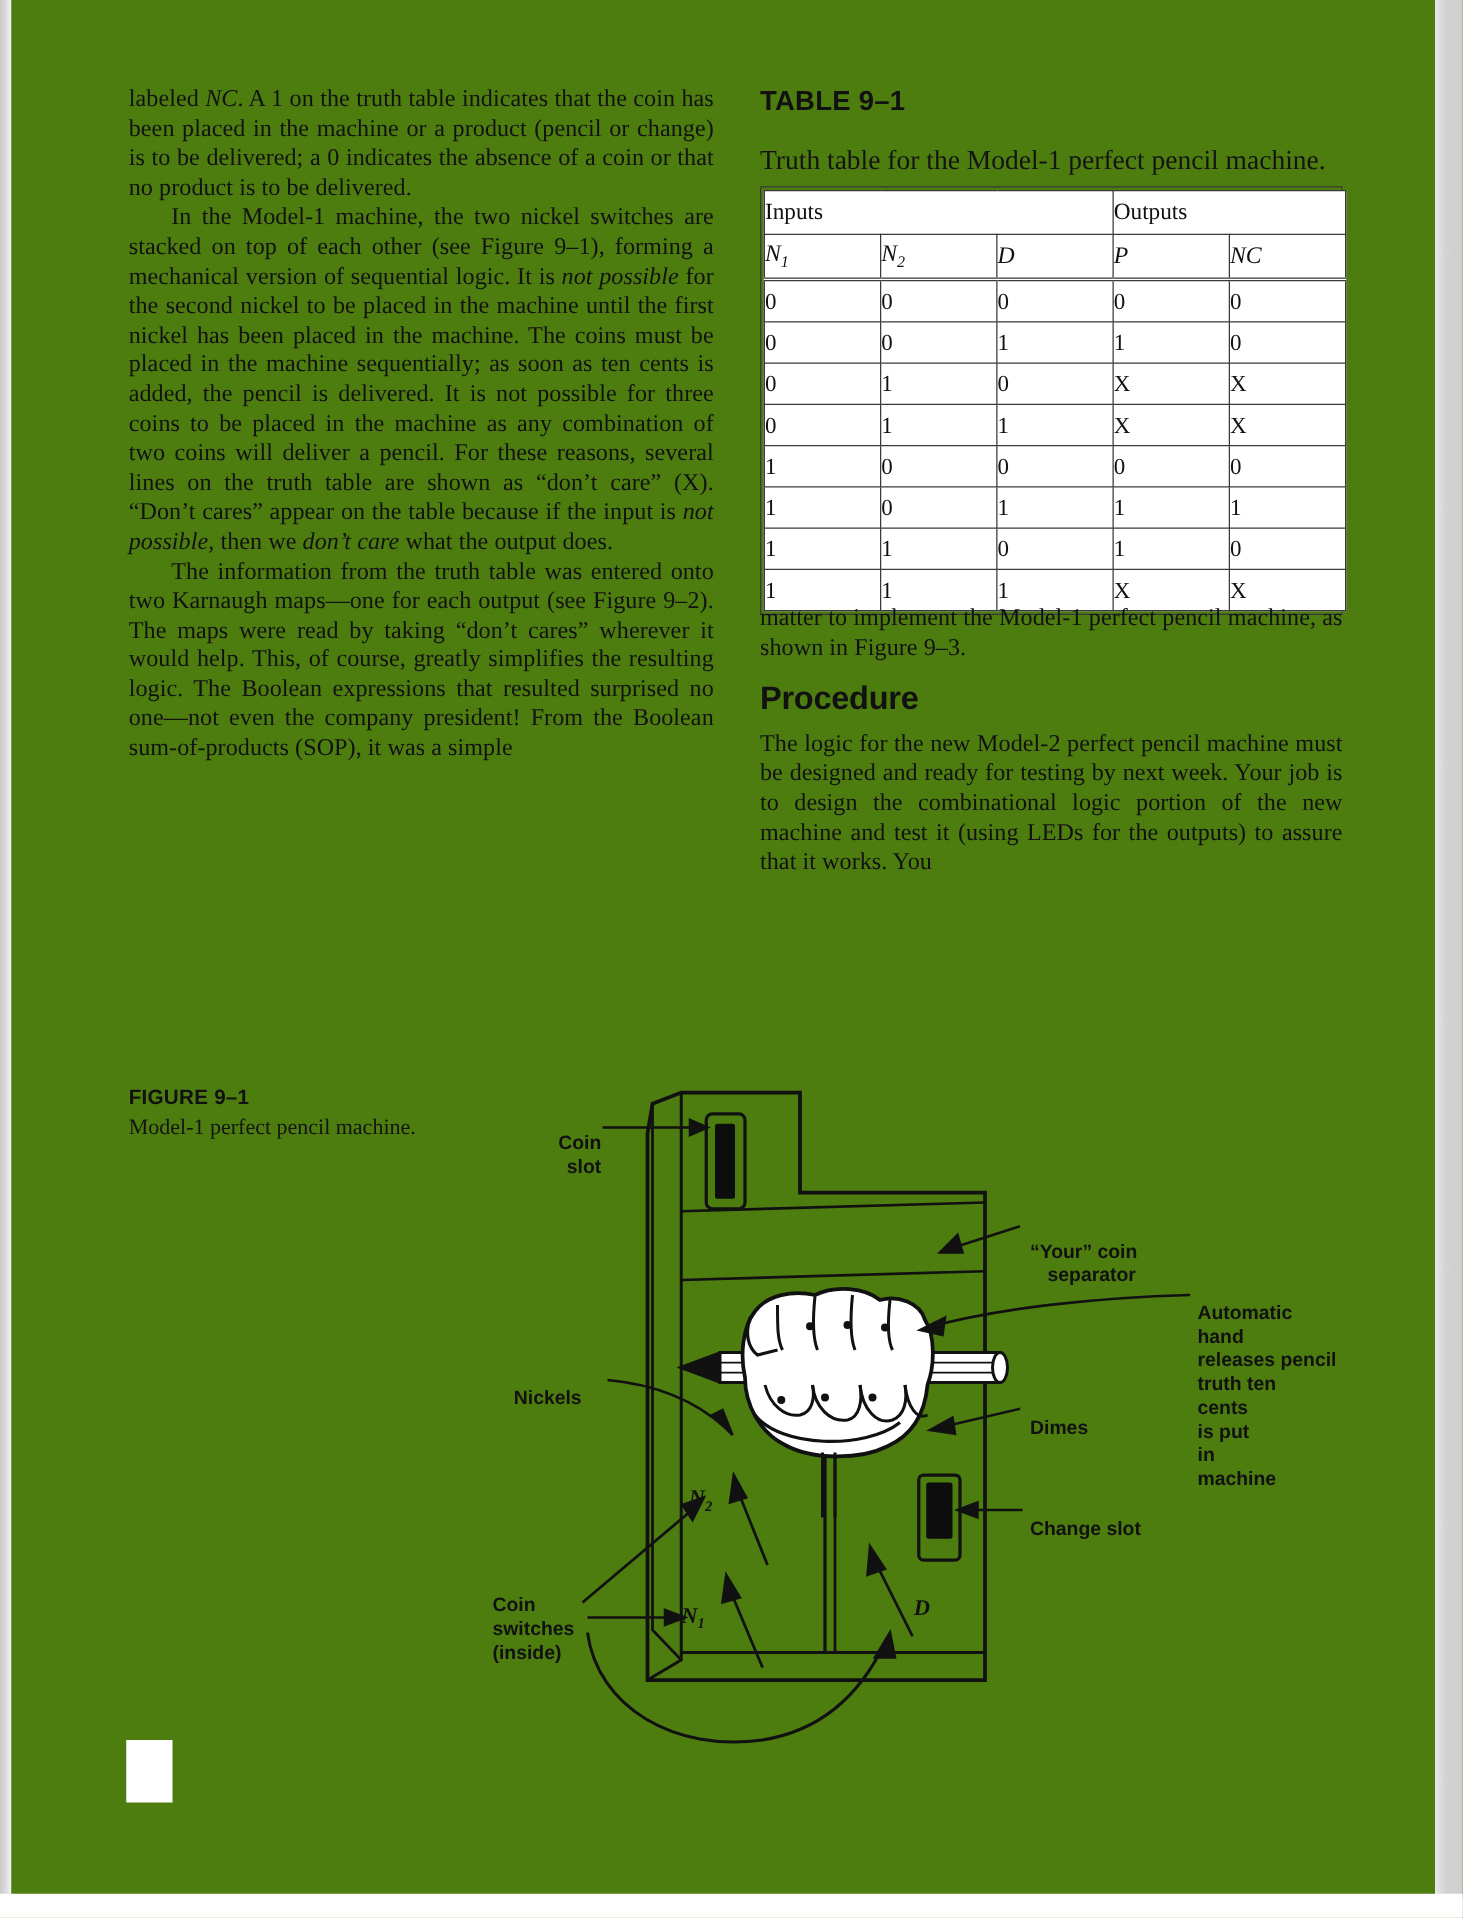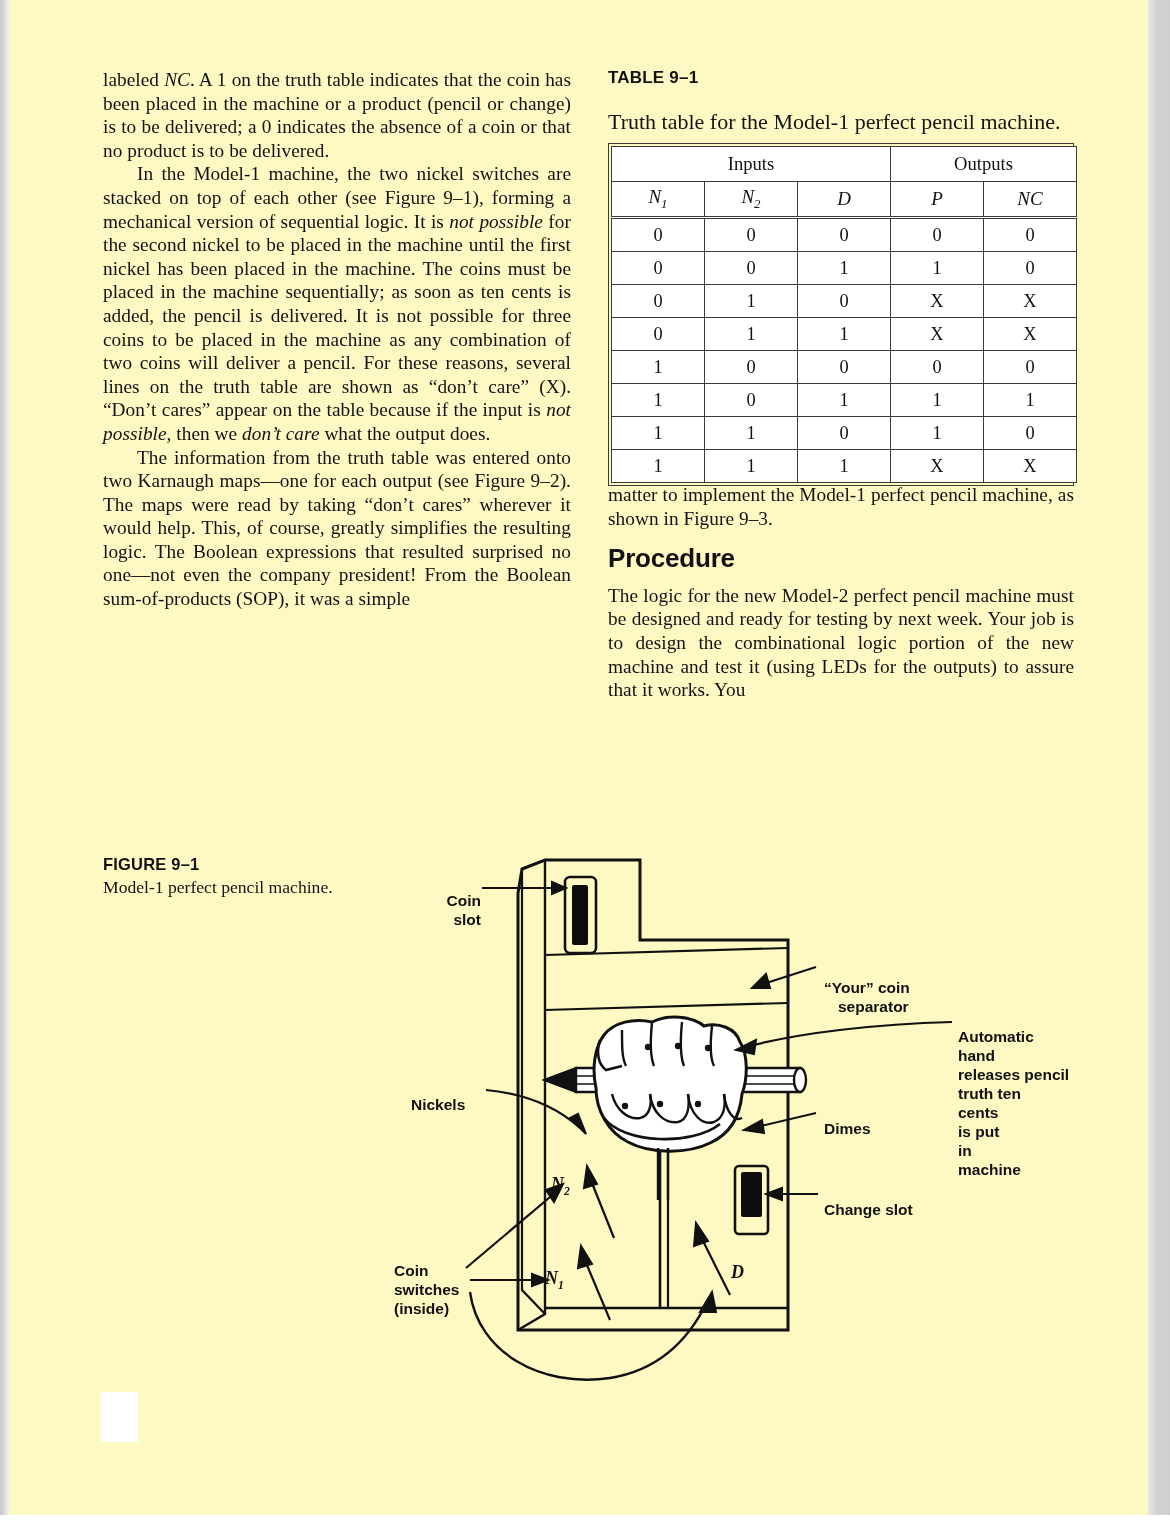--- a/index.html
+++ b/index.html
@@ -14,21 +14,21 @@
     overflow: hidden;
     font-family: "Liberation Serif", serif;
   }
 
   
   #page {
     position: absolute;
     left: 0; top: 0;
     width: 1170px;
     height: 1518px;
-    background: #fef9c3;
+    background: #4d7c0f;
   }
   #edge-left {
     position: absolute;
     left: 0; top: 0;
     width: 9px; height: 1518px;
     background: linear-gradient(to right, #c9c9c9 0%, #d8d8d8 45%, #f2f2f2 100%);
   }
   #edge-right {
     position: absolute;
     left: 1148px; top: 0;
@@ -67,40 +67,40 @@
 
   
   #table-block {
     position: absolute;
     left: 608px; top: 68px;
     width: 466px;
   }
   .tbl-num {
     font-family: "Liberation Sans", sans-serif;
     font-weight: bold;
-    font-size: 17px;
+    font-size: 22px;
     color: #111;
     letter-spacing: 0.2px;
   }
   .tbl-cap {
     font-family: Liberation Serif, serif;
     font-size: 22px;
     color: #141414;
     margin-top: 21px;
     margin-bottom: 8px;
   }
   table.truth {
     border-collapse: collapse;
     width: 466px;
     table-layout: fixed;
     background: #fff;
   }
   table.truth td, table.truth th {
     border: 1px solid #3a3a3a;
-    text-align: center;
+    text-align: left;
     font-weight: normal;
     font-size: 18.4px;
     height: 32px;
     padding: 0;
     color: #111;
     font-family: "Liberation Serif", serif;
   }
   table.truth .grp {
     font-size: 18.6px;
     height: 34px;
@@ -117,21 +117,21 @@
   }
   td.sep-left, th.sep-left {
     border-left: 4px double #3a3a3a;
   }
   tr.after-hdr td { border-top: 3px double #3a3a3a; }
   sub { font-size: 0.68em; }
 
   
   #figure-block {
     position: absolute;
-    left: 0; top: 0;
+    left: 0; top: 14px;
     width: 1170px; height: 1518px;
     pointer-events: none;
   }
   #fig-caption {
     position: absolute;
     left: 103px; top: 855px;
     width: 330px;
   }
   #fig-caption .fignum {
     font-family: "Liberation Sans", sans-serif;

